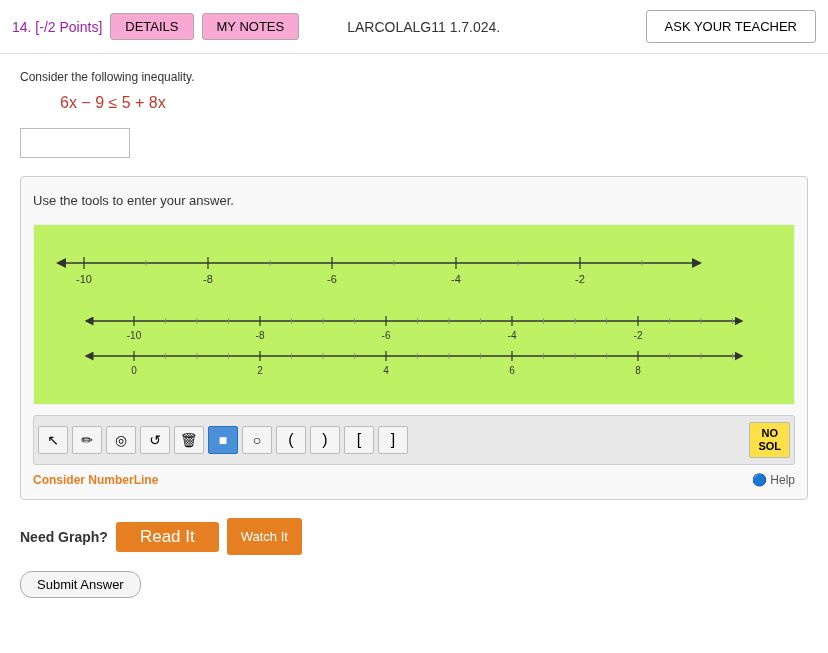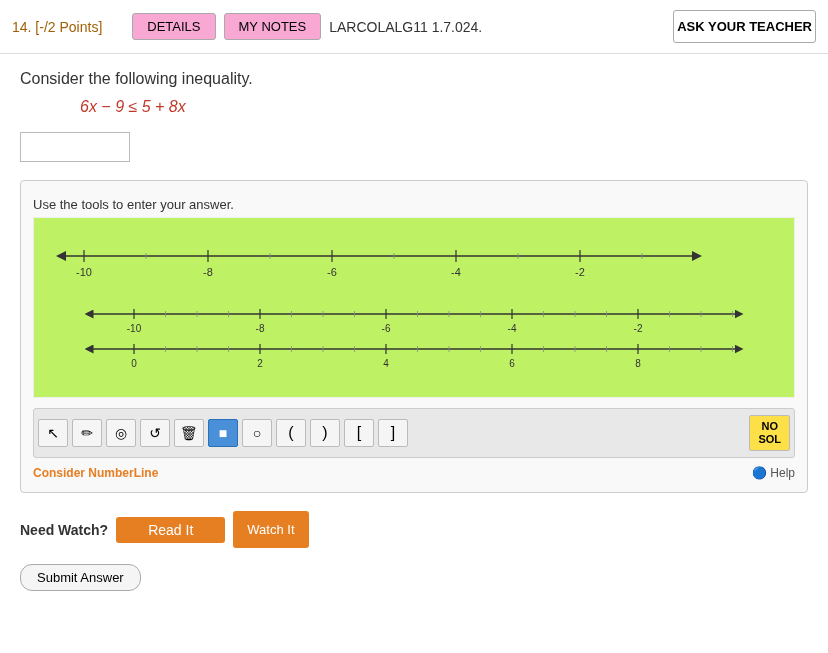--- a/index.html
+++ b/index.html
@@ -16,65 +16,65 @@
     .top-bar {
       display: flex;
       align-items: center;
       padding: 10px 12px;
       border-bottom: 1px solid #ddd;
       background: #fff;
       gap: 8px;
     }
     .problem-label {
       font-size: 14px;
-      color: #a16207;
-      margin-right: 22px;
+      color: #a21caf;
+      margin-right: 0;
       white-space: nowrap;
     }
     .btn-details, .btn-my-notes {
       border: 1px solid #aaa;
       background: #f9a8d4;
       padding: 5px 14px;
       font-size: 13px;
       cursor: pointer;
       border-radius: 3px;
     }
     .problem-code {
       font-size: 14px;
       color: #333;
       flex: 1;
+      margin-left: 40px;
     }
     .btn-ask-teacher {
       background: #fff;
       border: 1px solid #aaa;
-      padding: 8px 3px;
+      padding: 8px 18px;
       font-size: 13px;
-      font-weight: bold;
+      font-weight: normal;
       cursor: pointer;
       border-radius: 3px;
       white-space: nowrap;
     }
 
     
     .main-content {
       padding: 16px 20px;
     }
 
     .consider-text {
-      font-size: 16px;
+      font-size: 12px;
       color: #333;
       margin-bottom: 10px;
     }
 
     .inequality {
       font-size: 16px;
       color: #c0392b;
-      font-style: italic;
       margin-bottom: 16px;
-      margin-left: 60px;
+      margin-left: 40px;
     }
 
     .solve-label {
       font-size: 14px;
       color: #333;
       margin-bottom: 10px;
     }
 
     .answer-input-box {
       border: 1px solid #bbb;
@@ -95,21 +95,21 @@
       border: 1px solid #ccc;
       border-radius: 4px;
       padding: 12px;
       margin-bottom: 18px;
       background: #f9f9f9;
     }
 
     .tool-instruction {
       font-size: 13px;
       color: #333;
-      margin-bottom: 1px;
+      margin-bottom: 12px;
       padding: 4px 0;
     }
 
     
     .numberline-svg-wrap {
       background: #bef264;
       border: 1px solid #eee;
       padding: 8px 0;
       margin-bottom: 10px;
     }
@@ -194,22 +194,22 @@
     .need-help-text {
       font-size: 14px;
       color: #333;
       font-weight: bold;
     }
 
     .btn-read-it {
       background: #e67e22;
       color: #fff;
       border: none;
-      padding: 5px 32px;
-      font-size: 14px;
+      padding: 5px 24px;
+      font-size: 17px;
       cursor: pointer;
       border-radius: 3px;
     }
 
     .btn-watch-it {
       background: #e67e22;
       color: #fff;
       border: none;
       padding: 11px 14px;
       font-size: 13px;
@@ -414,21 +414,21 @@
         </div>
         <div class="help-btn">
           <span>🔵</span>
           <span>Help</span>
         </div>
       </div>
     </div>
 
     
     <div class="need-help-row">
-      <span class="need-help-text">Need Watch?</span>
+      <span class="need-help-text">Need Graph?</span>
       <button class="btn-read-it">Read It</button>
       <button class="btn-watch-it">Watch It</button>
     </div>
 
     <button class="btn-submit">Submit Answer</button>
 
   </div>
 
 </div>
 

